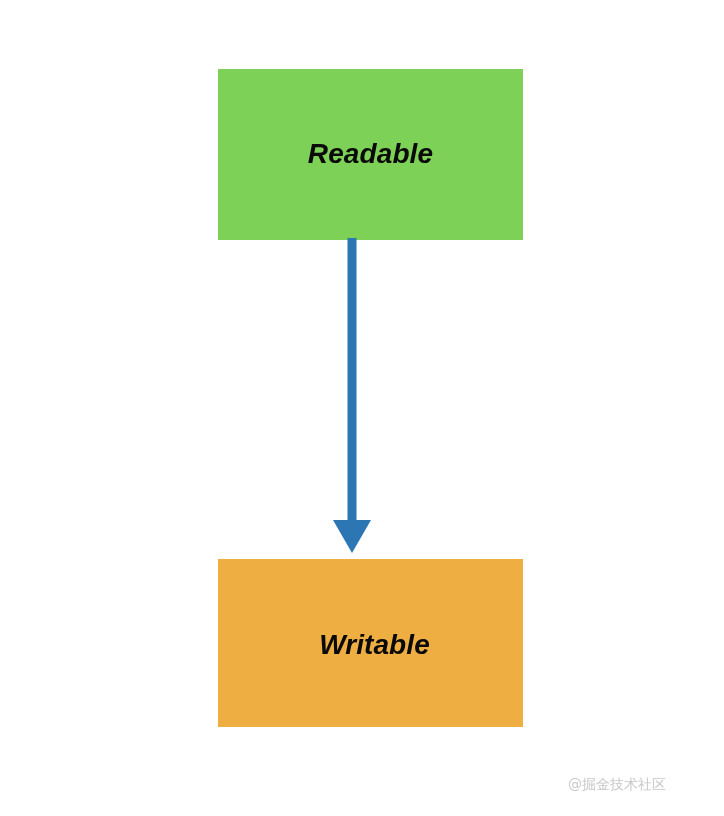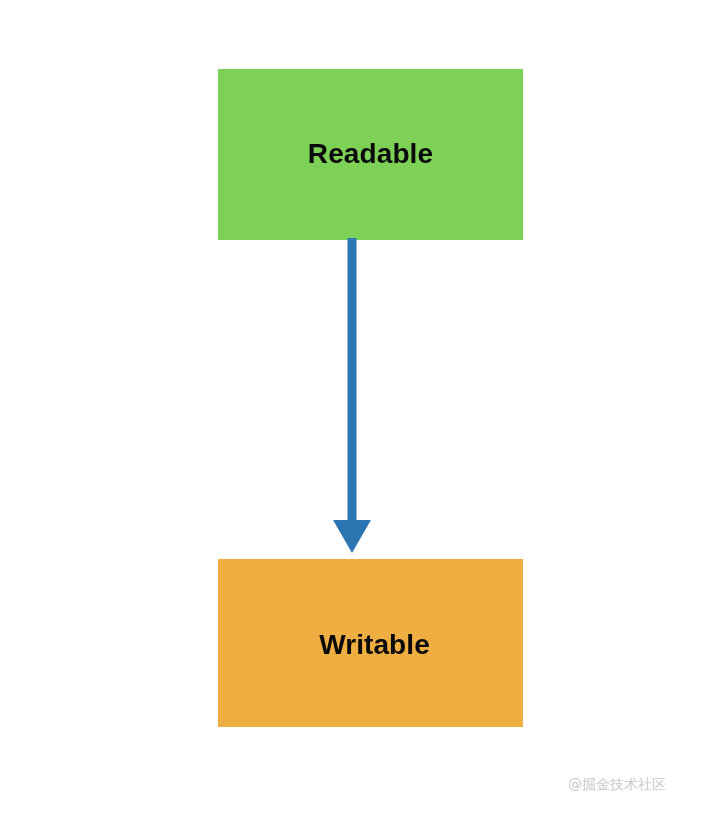--- a/index.html
+++ b/index.html
@@ -27,20 +27,21 @@
     justify-content: center;
   }
   .node-label {
     font-family: "Liberation Sans", sans-serif;
     font-weight: bold;
     font-size: 28px;
     line-height: 1;
     color: #0a0a0a;
     letter-spacing: 0.1px;
     white-space: nowrap;
+    font-style: italic;
   }
   #node-readable {
     left: 218px;
     top: 69px;
     width: 305px;
     height: 171px;
     background: #7dd156;
   }
   #node-readable .node-label {
     margin-top: 71px;

